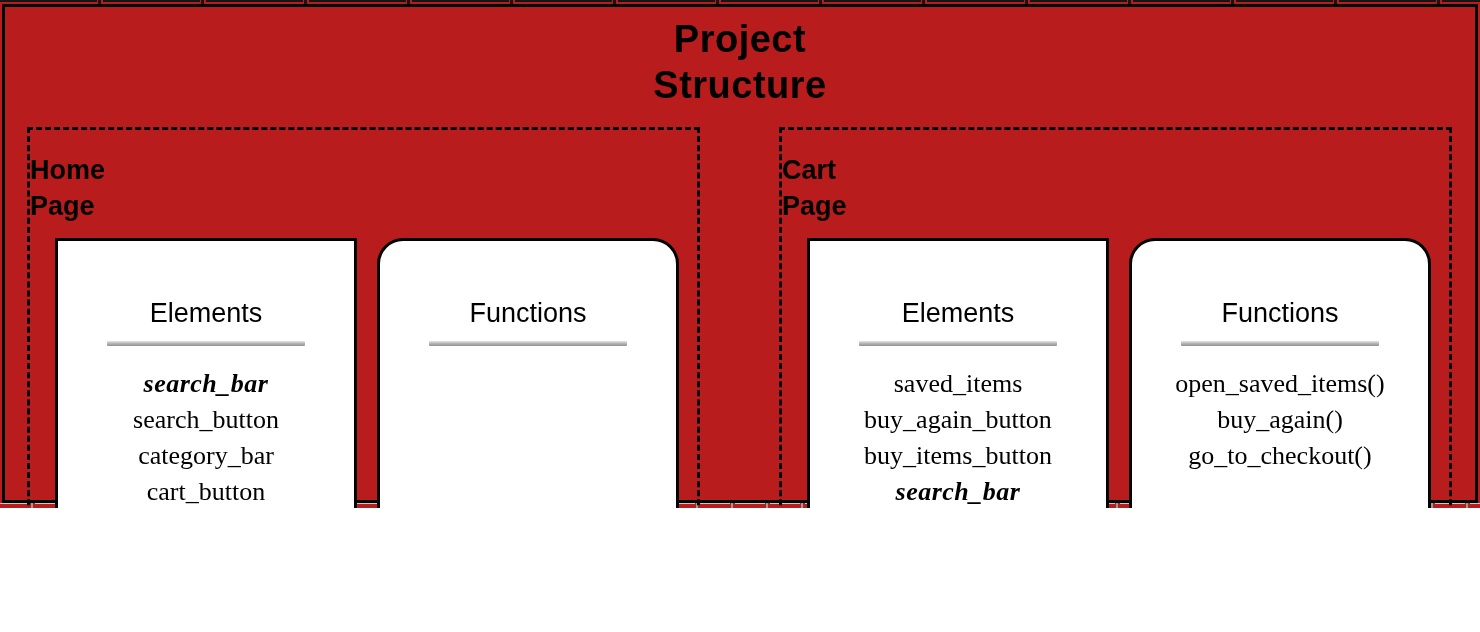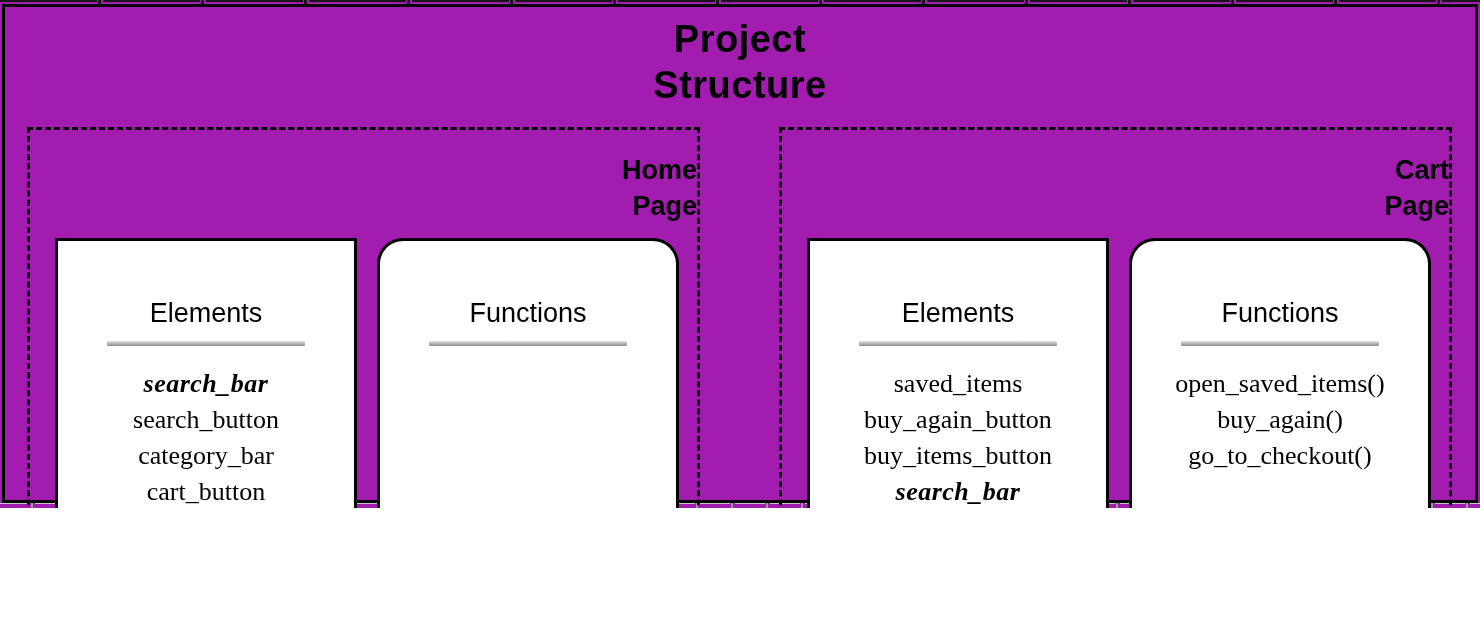--- a/index.html
+++ b/index.html
@@ -4,21 +4,21 @@
 <style>
   html, body {
     margin: 0;
     padding: 0;
     background: #ffffff;
   }
   .canvas {
     position: relative;
     width: 1480px;
     height: 508px;
-    background: #a21caf;
+    background: #b91c1c;
     overflow: hidden;
     font-family: "Liberation Sans", sans-serif;
     color: #000;
   }
 
   
   .edge-top {
     position: absolute;
     top: 0; left: 0; right: 0;
     height: 6px;
@@ -66,21 +66,21 @@
     width: 673px;
     height: 451px;
     border: 3px dashed #000;
     box-sizing: border-box;
   }
   .group.home { left: 27px; }
   .group.cart { left: 779px; }
 
   .group-label {
     margin-top: 22px;
-    text-align: right;
+    text-align: left;
     font-size: 27px;
     font-weight: bold;
     line-height: 36px;
     white-space: pre-line;
   }
 
   .member-box {
     position: absolute;
     top: 108px;
     width: 302px;

